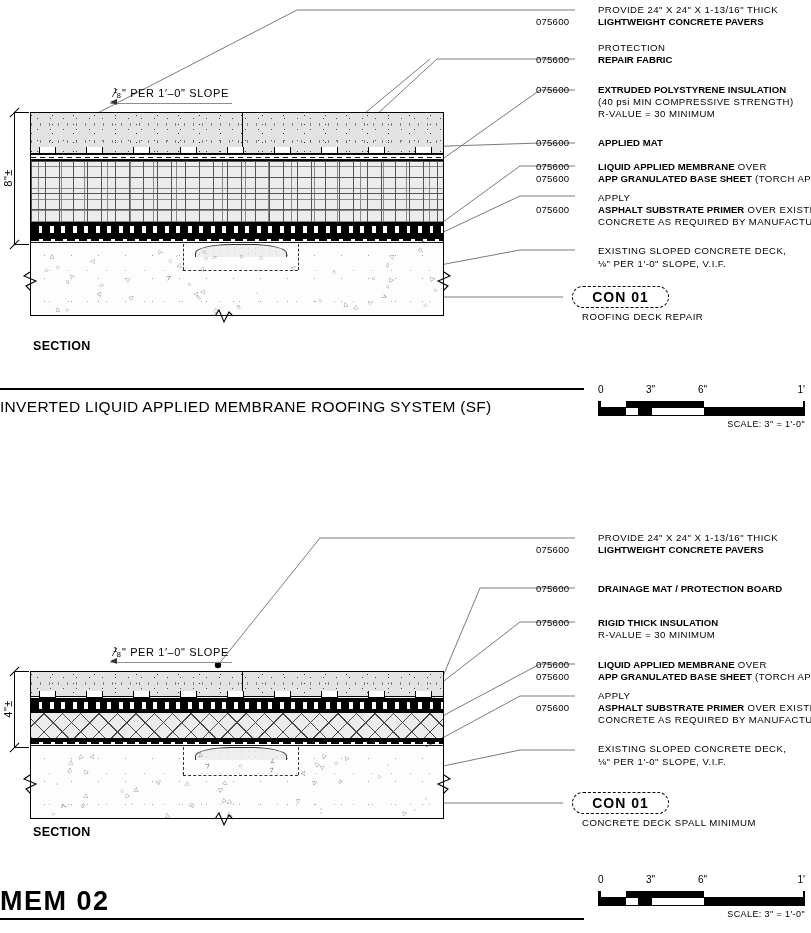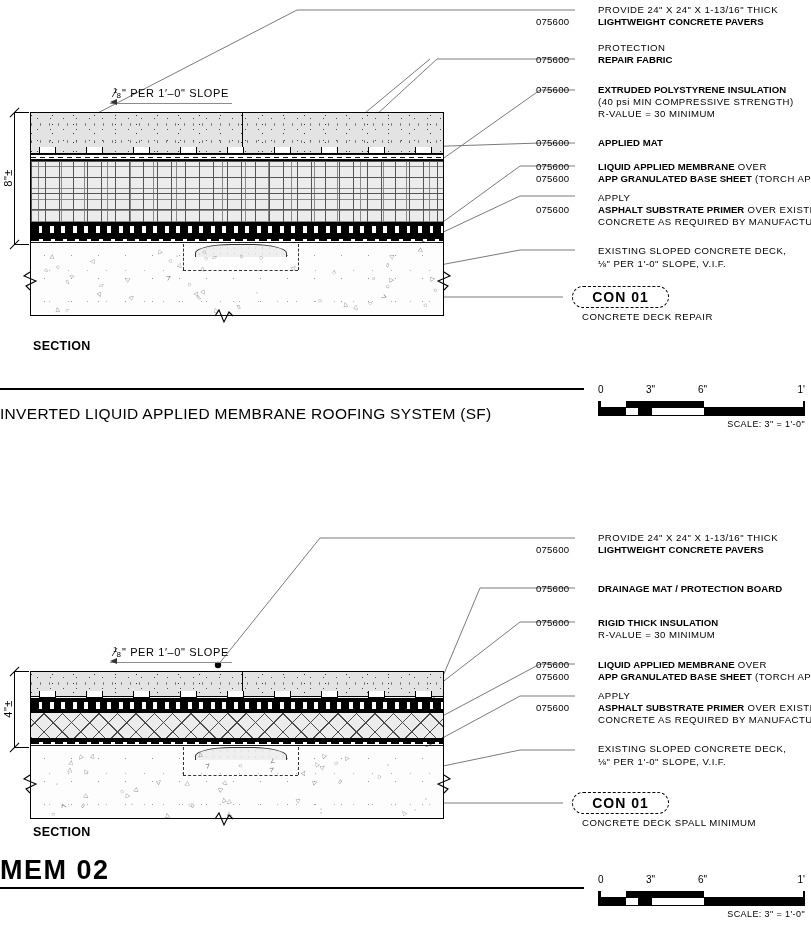--- a/index.html
+++ b/index.html
@@ -169,21 +169,21 @@
     border:1.6px dashed #000; border-radius:11px;
     display:flex; align-items:center; justify-content:center;
     font-size:14px; font-weight:bold; letter-spacing:1px;
   }
   .callout-sub { position:absolute; left:10px; top:25px; font-size:9.6px; letter-spacing:0.5px; white-space:nowrap; }
 
   
   .titleblock { position:absolute; left:0; width:811px; }
   .tb-id { font-size:27px; font-weight:bold; letter-spacing:1.5px; line-height:1; }
   .tb-rule { height:0; border-top:2.4px solid #000; margin-top:3px; }
-  .tb-name { font-size:15.5px; letter-spacing:0.3px; margin-top:15px; white-space:nowrap; }
+  .tb-name { font-size:15.5px; letter-spacing:0.3px; margin-top:8px; white-space:nowrap; }
 
   
   .scalebar { position:absolute; width:207px; }
   .sb-nums { position:relative; height:13px; }
   .sb-num { position:absolute; font-size:10px; top:0; }
   .sb-graphic { position:relative; height:17px; margin-top:1px; }
   .sb-seg { position:absolute; background:#000; }
   .sb-endtick { position:absolute; width:2.5px; background:#000; }
   .sb-rule { height:0; border-top:1.6px solid #000; }
   .sb-text { font-size:9px; letter-spacing:0.4px; text-align:right; margin-top:3px; }
@@ -362,21 +362,21 @@
       </div>
 
       <div class="note" style="left:0; top:245px;">
         <span class="body lt">EXISTING  SLOPED  CONCRETE  DECK,</span>
         <span class="l2 lt" style="top:13px;">⅛"  PER  1'-0"  SLOPE,  V.I.F.</span>
       </div>
     </div>
 
     <div class="callout" style="left:572px; top:286px;">
       <div class="bubble">CON 01</div>
-      <div class="callout-sub">CONCRETE  DECK  REPAIR</div>
+      <div class="callout-sub">ROOFING  DECK  REPAIR</div>
     </div>
 
     <div class="titleblock" style="top:385px;">
       <div class="tb-rule" style="width:584px;"></div>
       <div class="tb-name">INVERTED LIQUID APPLIED MEMBRANE ROOFING SYSTEM (SF)</div>
     </div>
 
     <div class="scalebar" style="left:598px; top:384px;">
       <div class="sb-nums">
         <span class="sb-num" style="left:0;">0</span>
@@ -555,21 +555,21 @@
         <span class="body lt">EXISTING  SLOPED  CONCRETE  DECK,</span>
         <span class="l2 lt" style="top:13px;">⅛"  PER  1'-0"  SLOPE,  V.I.F.</span>
       </div>
     </div>
 
     <div class="callout" style="left:572px; top:292px;">
       <div class="bubble">CON 01</div>
       <div class="callout-sub">CONCRETE  DECK  SPALL  MINIMUM</div>
     </div>
 
-    <div class="titleblock" style="top:357px;">
+    <div class="titleblock" style="top:388px;">
       <div class="tb-id">MEM 02</div>
       <div class="tb-rule" style="width:584px;"></div>
     </div>
 
     <div class="scalebar" style="left:598px; top:374px;">
       <div class="sb-nums">
         <span class="sb-num" style="left:0;">0</span>
         <span class="sb-num" style="left:48px;">3"</span>
         <span class="sb-num" style="left:100px;">6"</span>
         <span class="sb-num" style="right:0;">1'</span>

